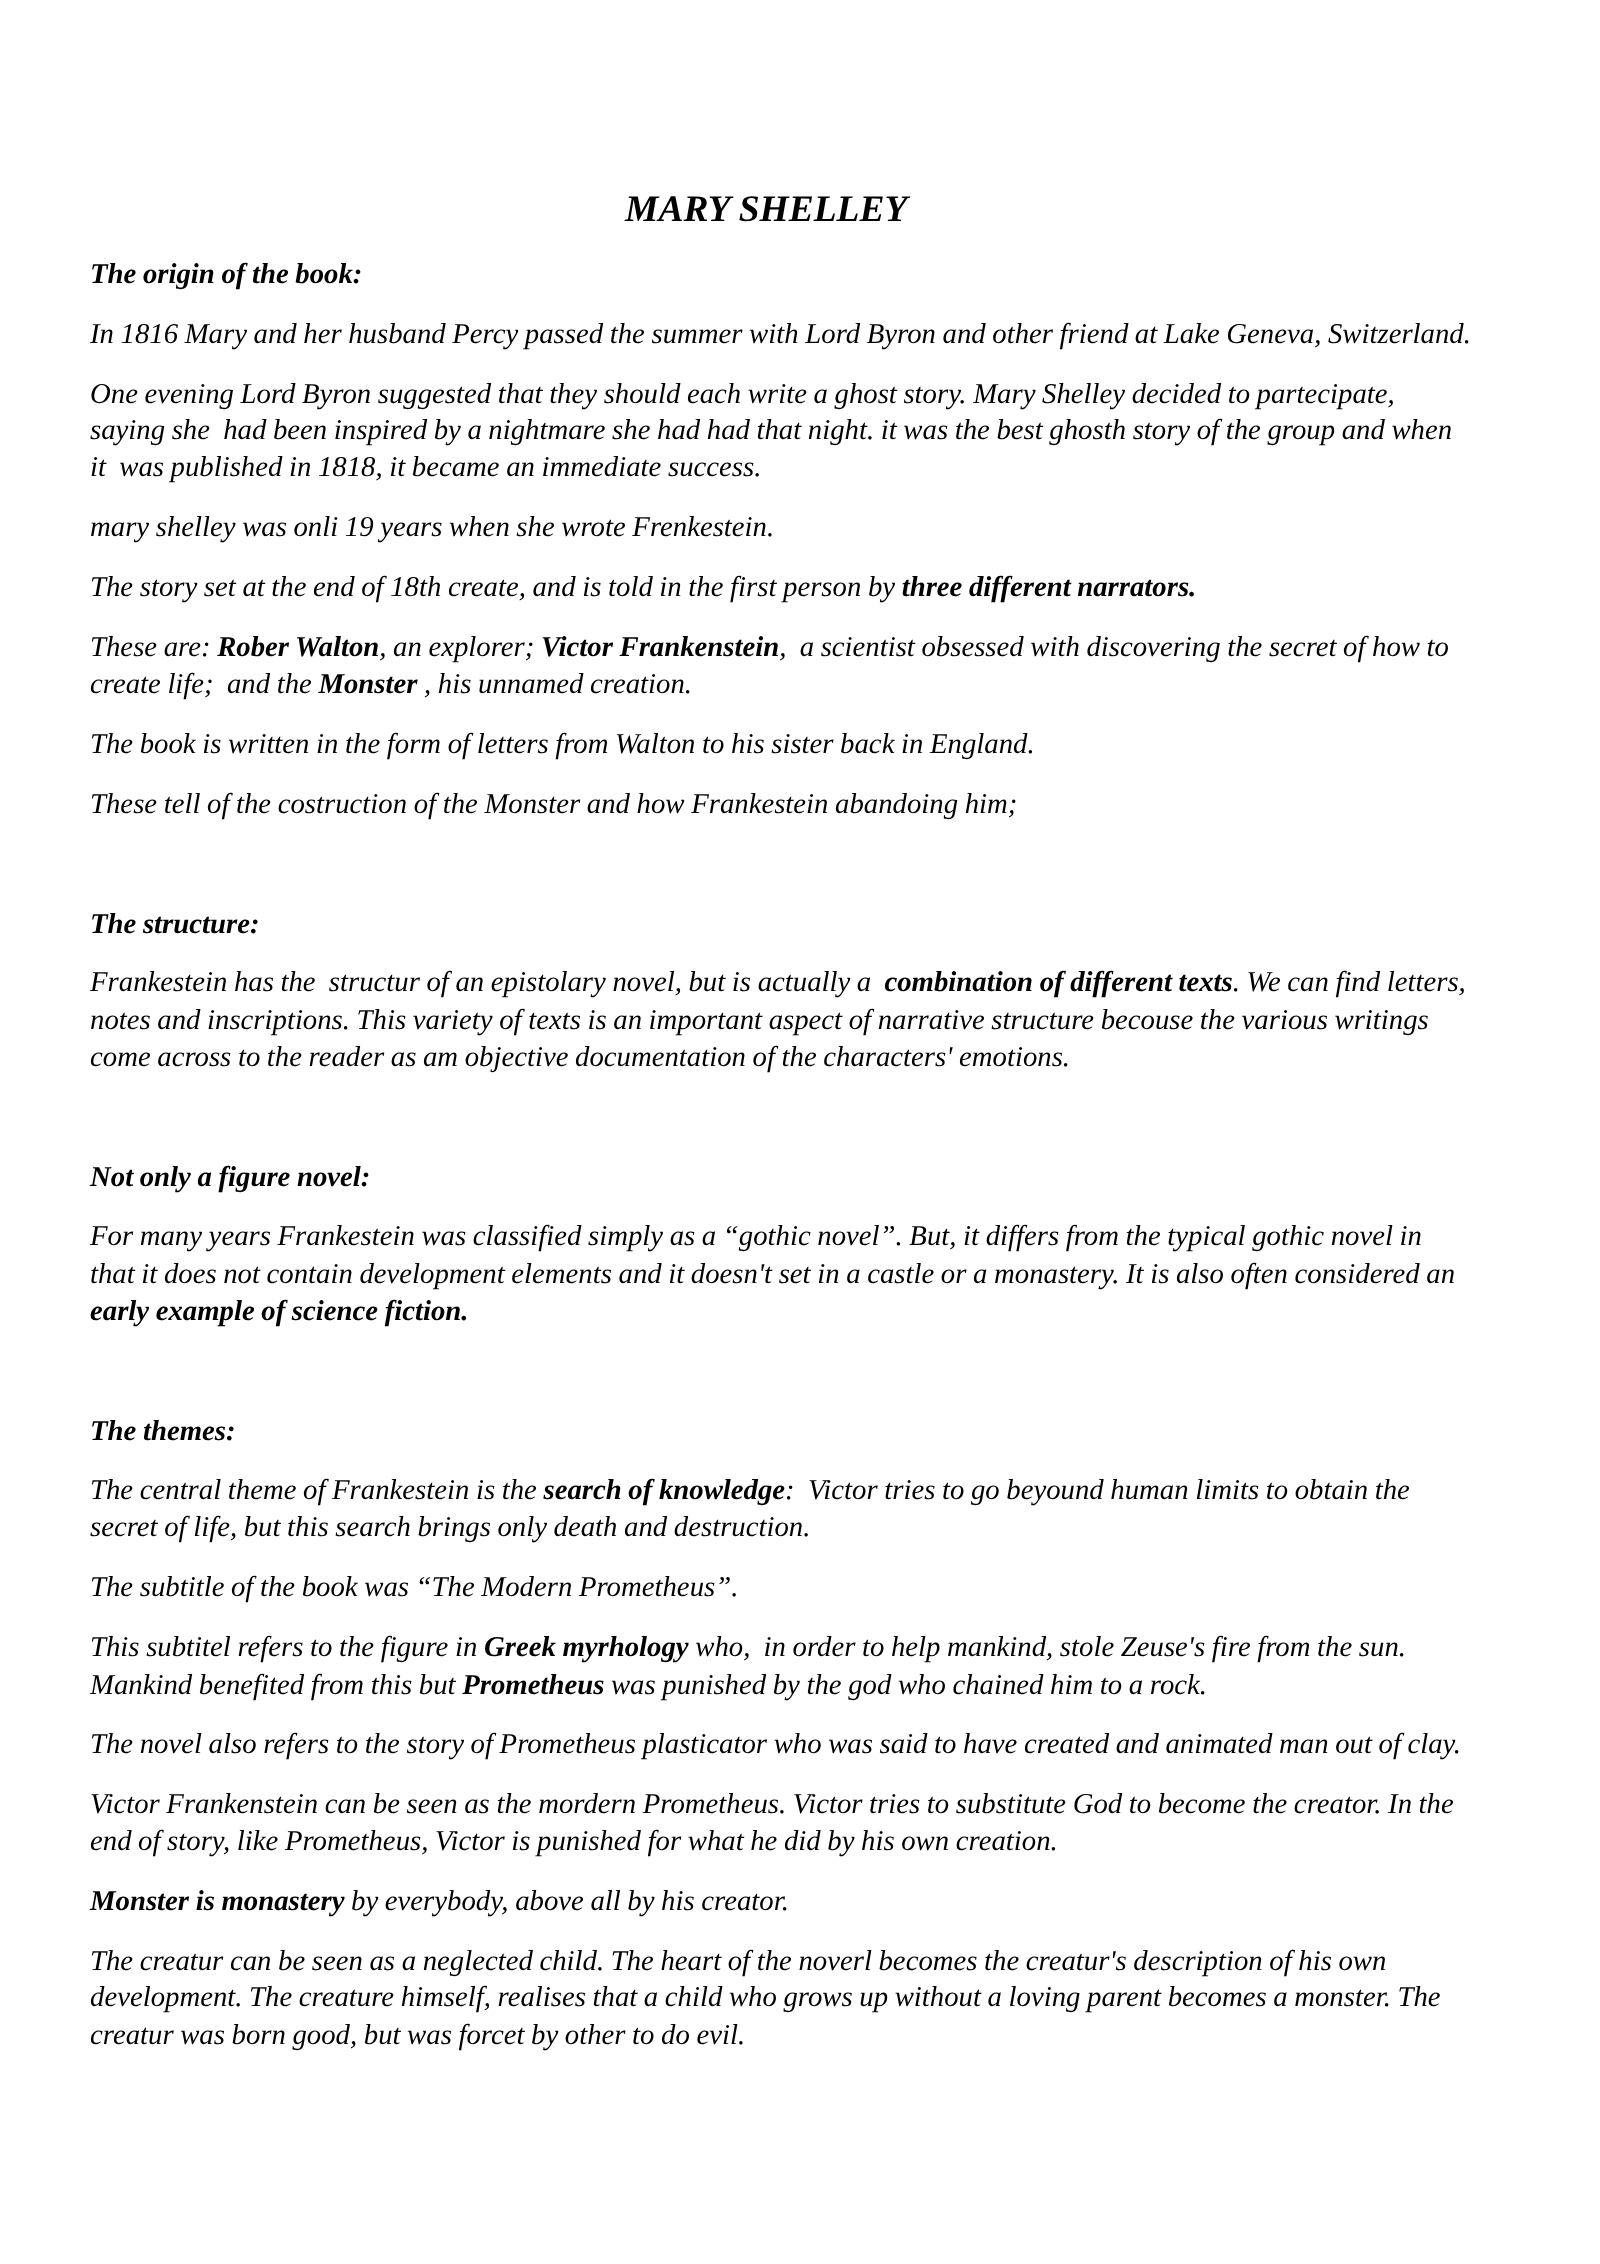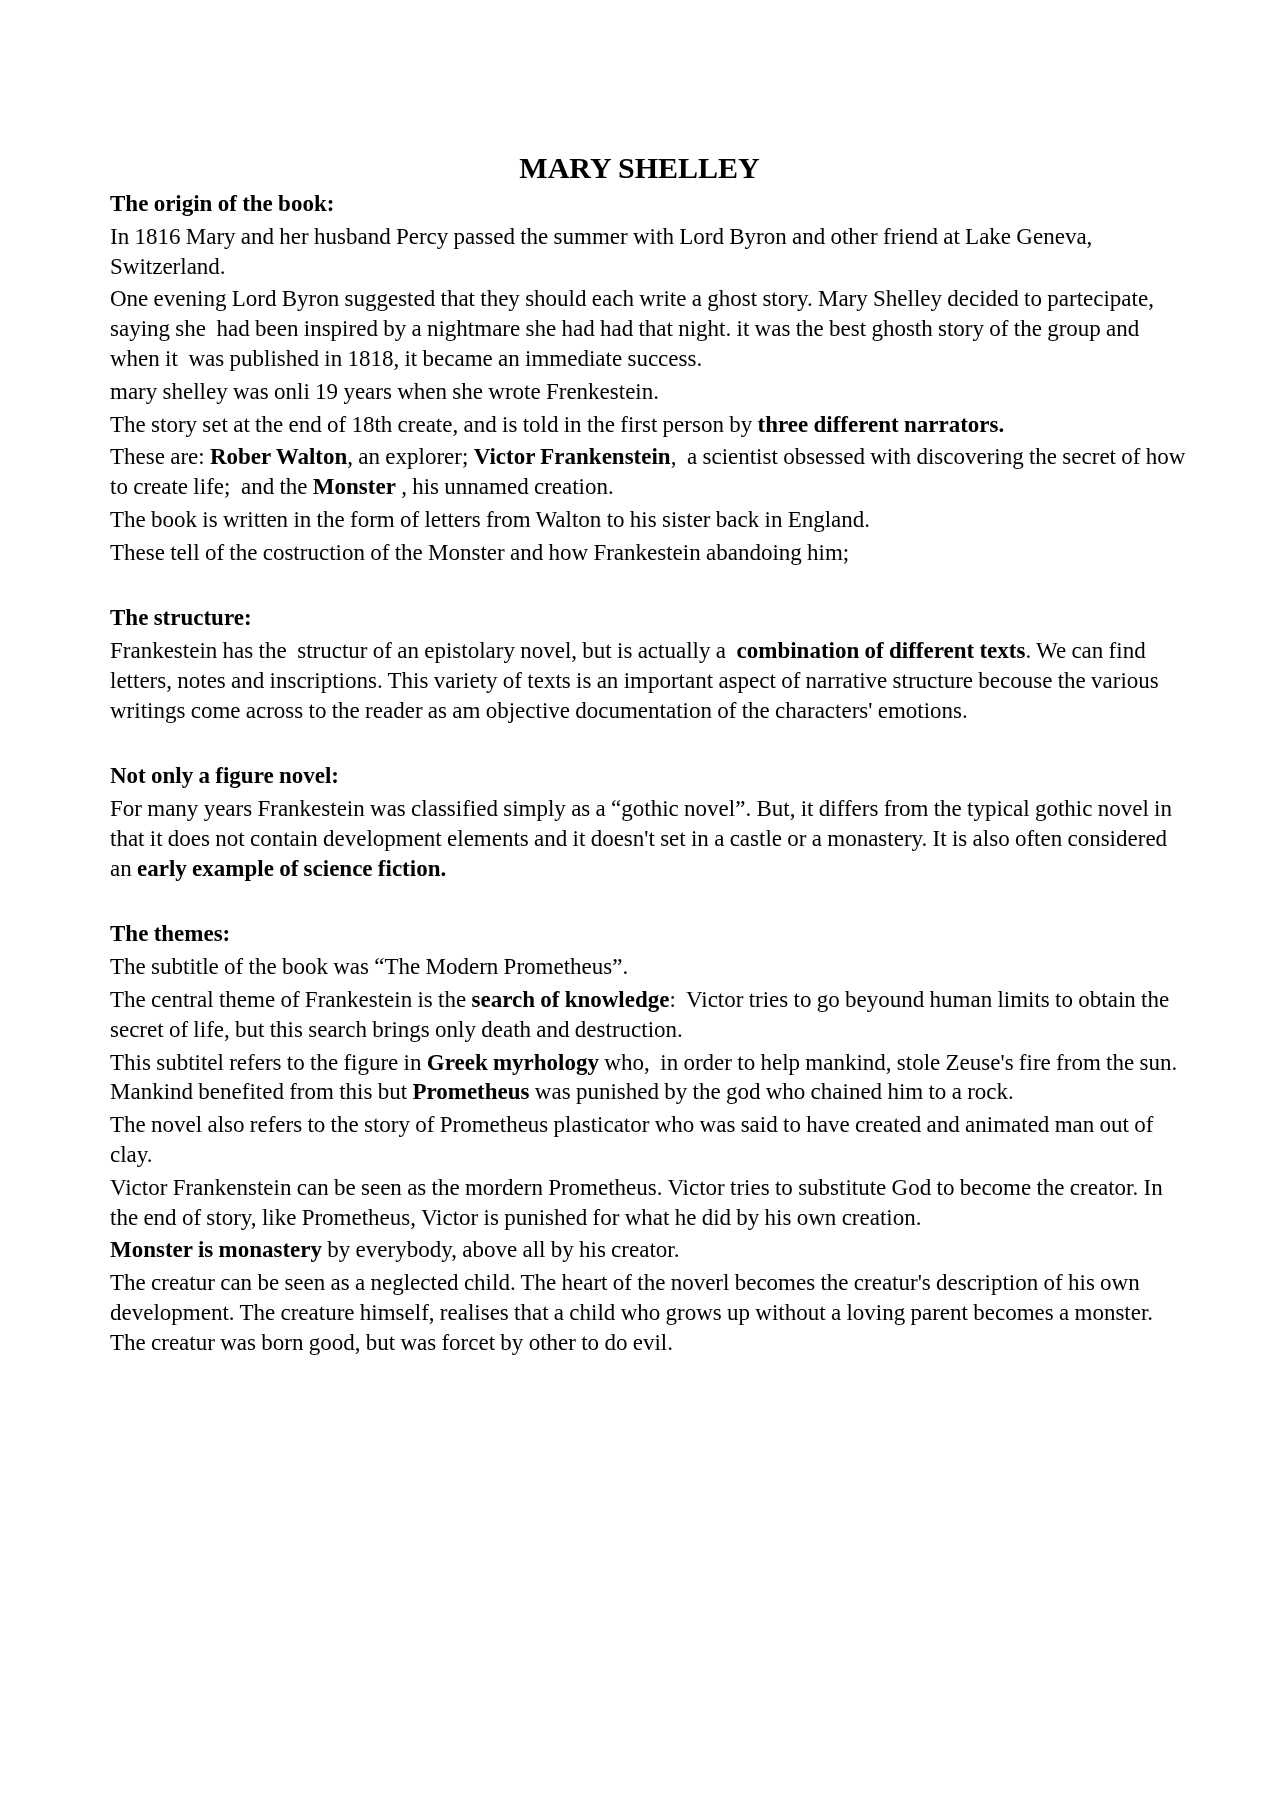--- a/index.html
+++ b/index.html
@@ -10,34 +10,35 @@
   body {
     width: 1280px;
     height: 1811px;
     font-family: "Liberation Serif", "DejaVu Serif", serif;
     color: #000000;
   }
   .page {
     box-sizing: border-box;
     width: 1280px;
     height: 1811px;
-    padding: 150px 84px 0 107px;
+    padding: 150px 84px 0 54px;
     background: #ffffff;
     overflow: hidden;
+    font-style: italic;
   }
   .doc-title {
     margin: 0 24px 0 0;
     font-size: 30px;
     font-weight: bold;
     line-height: 36px;
     text-align: center;
     white-space: pre-wrap;
   }
   .para {
-    margin: 3px;
+    margin: 18px;
     font-size: 23px;
     line-height: 29.8px;
     min-height: 29.8px;
     white-space: pre-wrap;
     word-spacing: -0.02em;
   }
   .b { font-weight: bold; }
 </style>
 </head>
 <body>
@@ -71,23 +72,23 @@
   <p class="para"><span class="r"></span></p>
 
   <p class="para"><span class="r b">Not only a figure novel:</span></p>
 
   <p class="para"><span class="r">For many years Frankestein was classified simply as a “gothic novel”. But, it differs from the typical gothic novel in that it does not contain development elements and it doesn't set in a castle or a monastery. It is also often considered an </span><span class="r b">early example of science fiction.</span></p>
 
   <p class="para"><span class="r"></span></p>
 
   <p class="para"><span class="r b">The themes:</span></p>
 
+  <p class="para"><span class="r">The central theme of Frankestein is the </span><span class="r b">search of knowledge</span><span class="r">:  Victor tries to go beyound human limits to obtain the secret of life, but this search brings only death and destruction.</span></p>
+
   <p class="para"><span class="r">The subtitle of the book was “The Modern Prometheus”.</span></p>
-
-  <p class="para"><span class="r">The central theme of Frankestein is the </span><span class="r b">search of knowledge</span><span class="r">:  Victor tries to go beyound human limits to obtain the secret of life, but this search brings only death and destruction.</span></p>
 
   <p class="para"><span class="r">This subtitel refers to the figure in </span><span class="r b">Greek myrhology</span><span class="r"> who,  in order to help mankind, stole Zeuse's fire from the sun. Mankind benefited from this but </span><span class="r b">Prometheus</span><span class="r"> was punished by the god who chained him to a rock.</span></p>
 
   <p class="para"><span class="r">The novel also refers to the story of Prometheus plasticator who was said to have created and animated man out of clay.</span></p>
 
   <p class="para"><span class="r">Victor Frankenstein can be seen as the mordern Prometheus. Victor tries to substitute God to become the creator. In the end of story, like Prometheus, Victor is punished for what he did by his own creation.</span></p>
 
 
   <p class="para"><span class="r b">Monster is monastery</span><span class="r"> by everybody, above all by his creator.</span></p>
 

